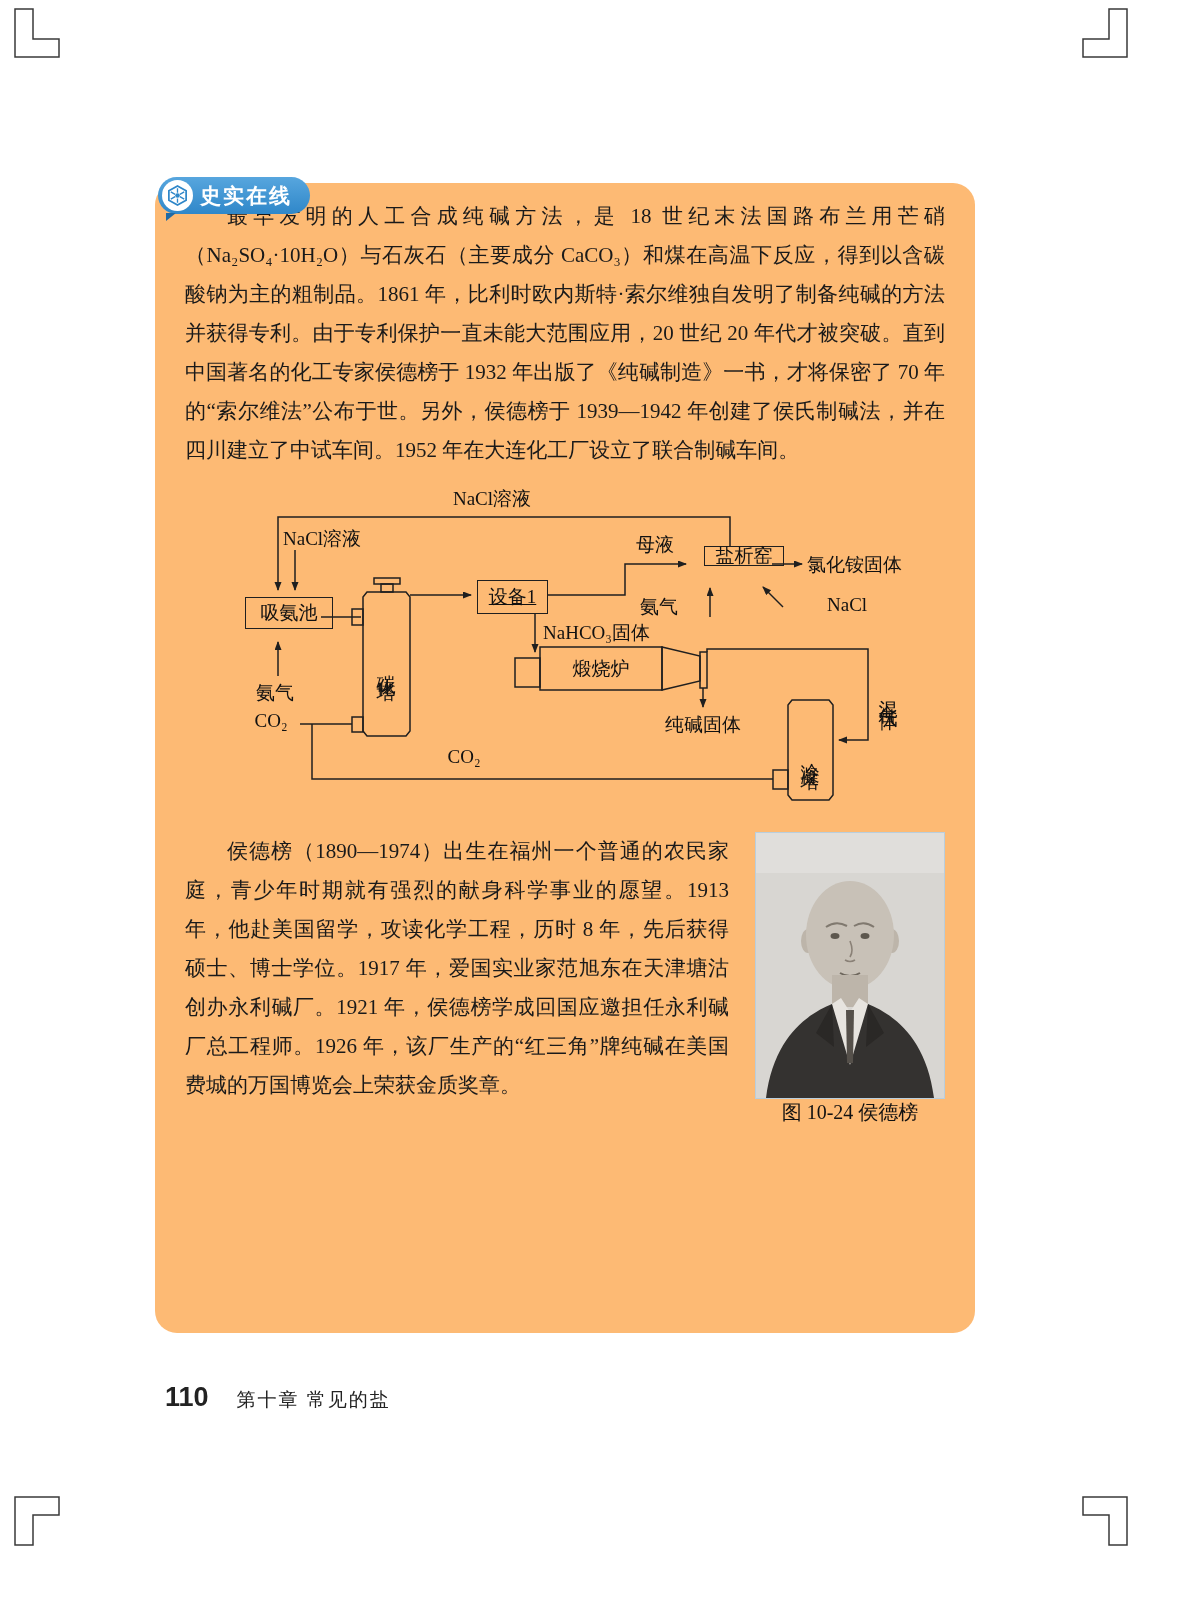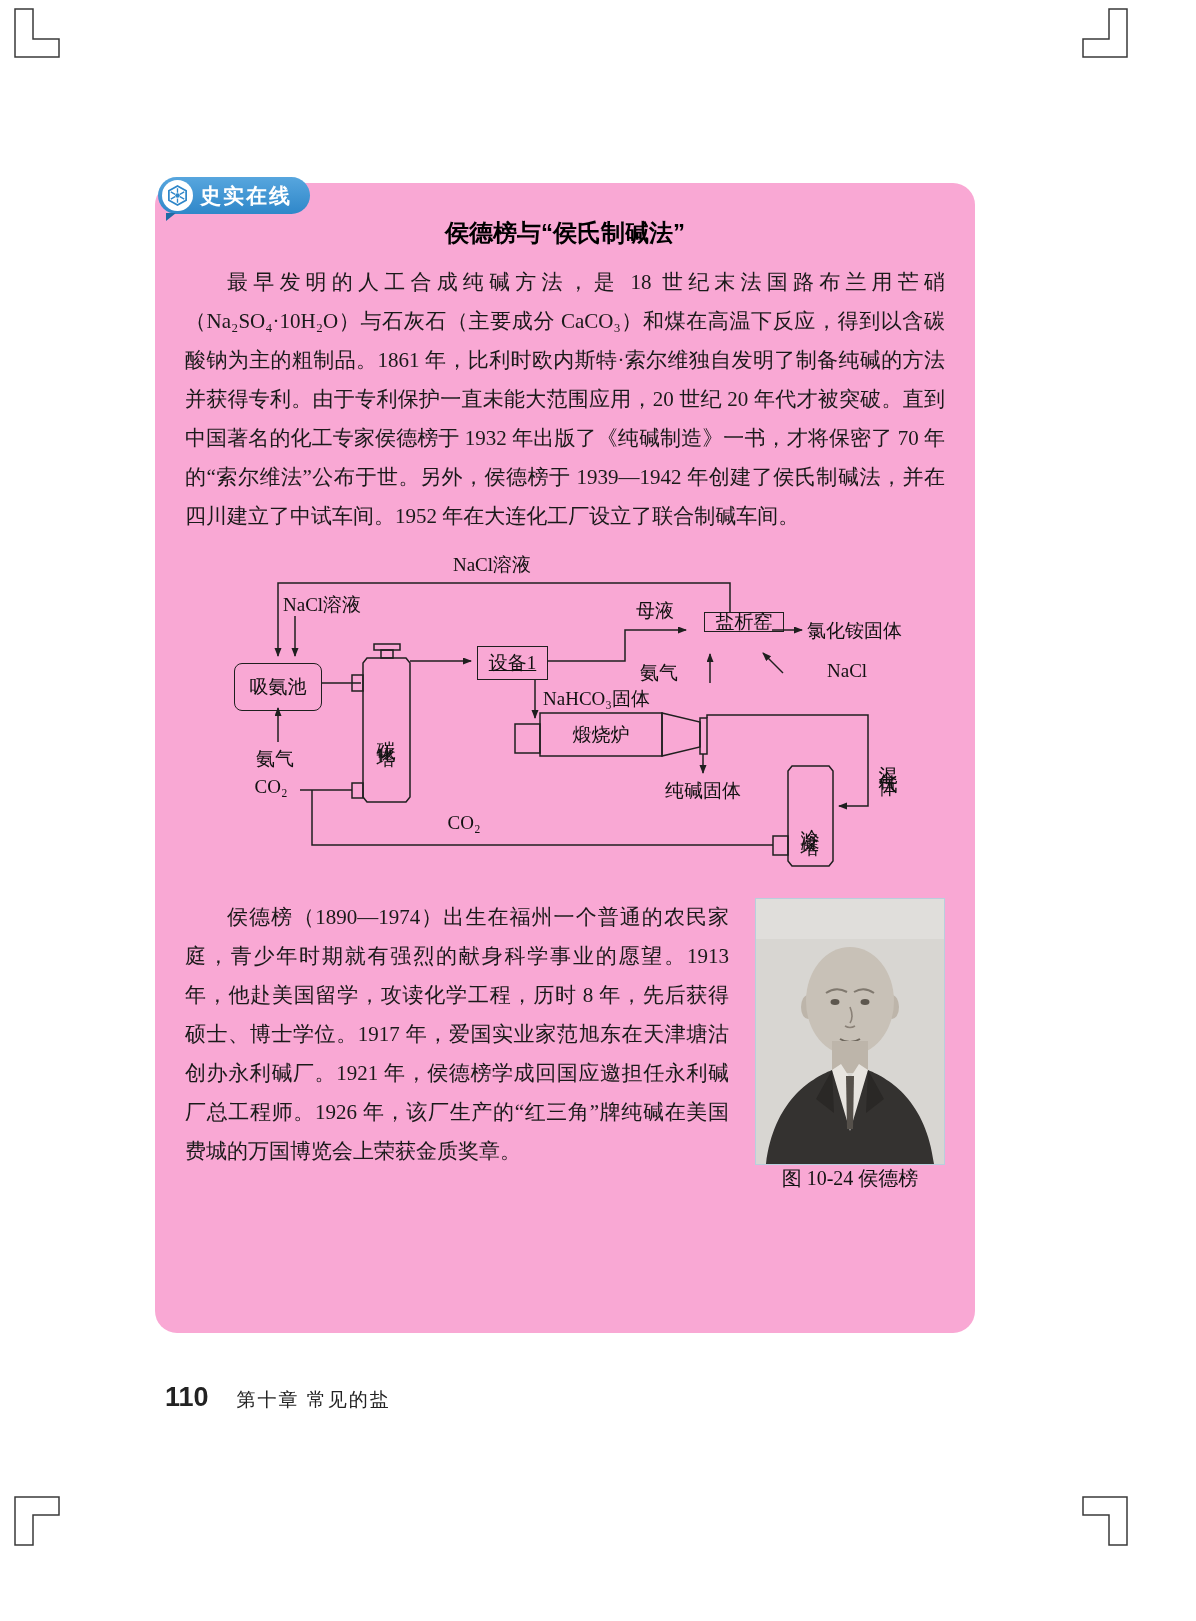--- a/index.html
+++ b/index.html
@@ -9,21 +9,21 @@
   }
   
   .crop{position:absolute;width:46px;height:50px;}
   .crop svg{display:block;}
   .crop.tr{transform:scaleX(-1);}
   .crop.bl{transform:scaleY(-1);}
   .crop.br{transform:scale(-1,-1);}
   
   .panel{
     position:absolute;left:155px;top:183px;width:820px;height:1150px;
-    background:#f9a8d4;border-radius:22px;
+    background:#fdba74;border-radius:22px;
   }
   
   .badge{
     position:absolute;left:3px;top:-6px;height:37px;min-width:150px;
     background:linear-gradient(#57a6de,#2f87c9);
     border-radius:19px;display:flex;align-items:center;
     padding:0 18px 0 42px;box-sizing:border-box;
     font-family:"Liberation Sans",sans-serif;font-weight:bold;
     color:#ffffff;font-size:21px;letter-spacing:2px;
   }
@@ -118,21 +118,20 @@
     <span class="badge-icon">
       <svg width="23" height="23" viewBox="0 0 24 24">
         <polygon points="12,2 21,7 21,17 12,22 3,17 3,7" fill="none" stroke="#2f87c9" stroke-width="1.8"></polygon>
         <circle cx="12" cy="12" r="2.4" fill="#2f87c9"></circle>
         <path d="M12,4.5 V9 M12,15 V19.5 M5,8.2 L9.5,10.8 M14.5,13.2 L19,15.8 M5,15.8 L9.5,13.2 M14.5,10.8 L19,8.2" stroke="#2f87c9" stroke-width="1.4"></path>
       </svg>
     </span>
     <span>史实在线</span>
   </div>
 
-  <div class="title">侯德榜与“侯氏制碱法”</div>
 
   <div class="para">最早发明的人工合成纯碱方法，是 18 世纪末法国路布兰用芒硝（Na₂SO₄·10H₂O）与石灰石（主要成分 CaCO₃）和煤在高温下反应，得到以含碳酸钠为主的粗制品。1861 年，比利时欧内斯特·索尔维独自发明了制备纯碱的方法并获得专利。由于专利保护一直未能大范围应用，20 世纪 20 年代才被突破。直到中国著名的化工专家侯德榜于 1932 年出版了《纯碱制造》一书，才将保密了 70 年的“索尔维法”公布于世。另外，侯德榜于 1939—1942 年创建了侯氏制碱法，并在四川建立了中试车间。1952 年在大连化工厂设立了联合制碱车间。</div>
 
   <div class="diagram">
     <svg class="flow" width="680" height="330" viewBox="0 0 680 330">
       <defs>
         <marker id="ah" markerWidth="9" markerHeight="8" refX="8" refY="3.5" orient="auto" markerUnits="userSpaceOnUse">
           <path d="M0,0 L9,3.5 L0,7 Z" fill="#1f1f1f"></path>
         </marker>
       </defs>
@@ -181,21 +180,21 @@
 
         <g>
           <path d="M567,216 H604 L608,221 V311 L604,316 H567 L563,311 V221 Z"></path>
           <rect x="548" y="286" width="15" height="19"></rect>
         </g>
 
         <path d="M548,295 H87 V240"></path>
       </g>
     </svg>
 
-    <div class="dbox" style="left:9px;top:113px;width:88px;height:48px;border-radius:8px;">吸氨池</div>
+    <div class="dbox" style="left:20px;top:113px;width:88px;height:32px;">吸氨池</div>
     <div class="dbox" style="left:252px;top:96px;width:71px;height:34px;text-decoration:underline;">设备1</div>
     <div class="dbox" style="left:479px;top:62px;width:80px;height:20px;">盐析窑</div>
 
     <div class="lbl c" style="left:200px;top:2px;width:134px;">NaCl溶液</div>
     <div class="lbl" style="left:58px;top:42px;">NaCl溶液</div>
     <div class="lbl c" style="left:26px;top:196px;width:48px;">氨气</div>
     <div class="lbl c" style="left:22px;top:226px;width:48px;">CO₂</div>
     <div class="lbl c" style="left:398px;top:48px;width:64px;">母液</div>
     <div class="lbl" style="left:582px;top:68px;">氯化铵固体</div>
     <div class="lbl" style="left:415px;top:110px;">氨气</div>

